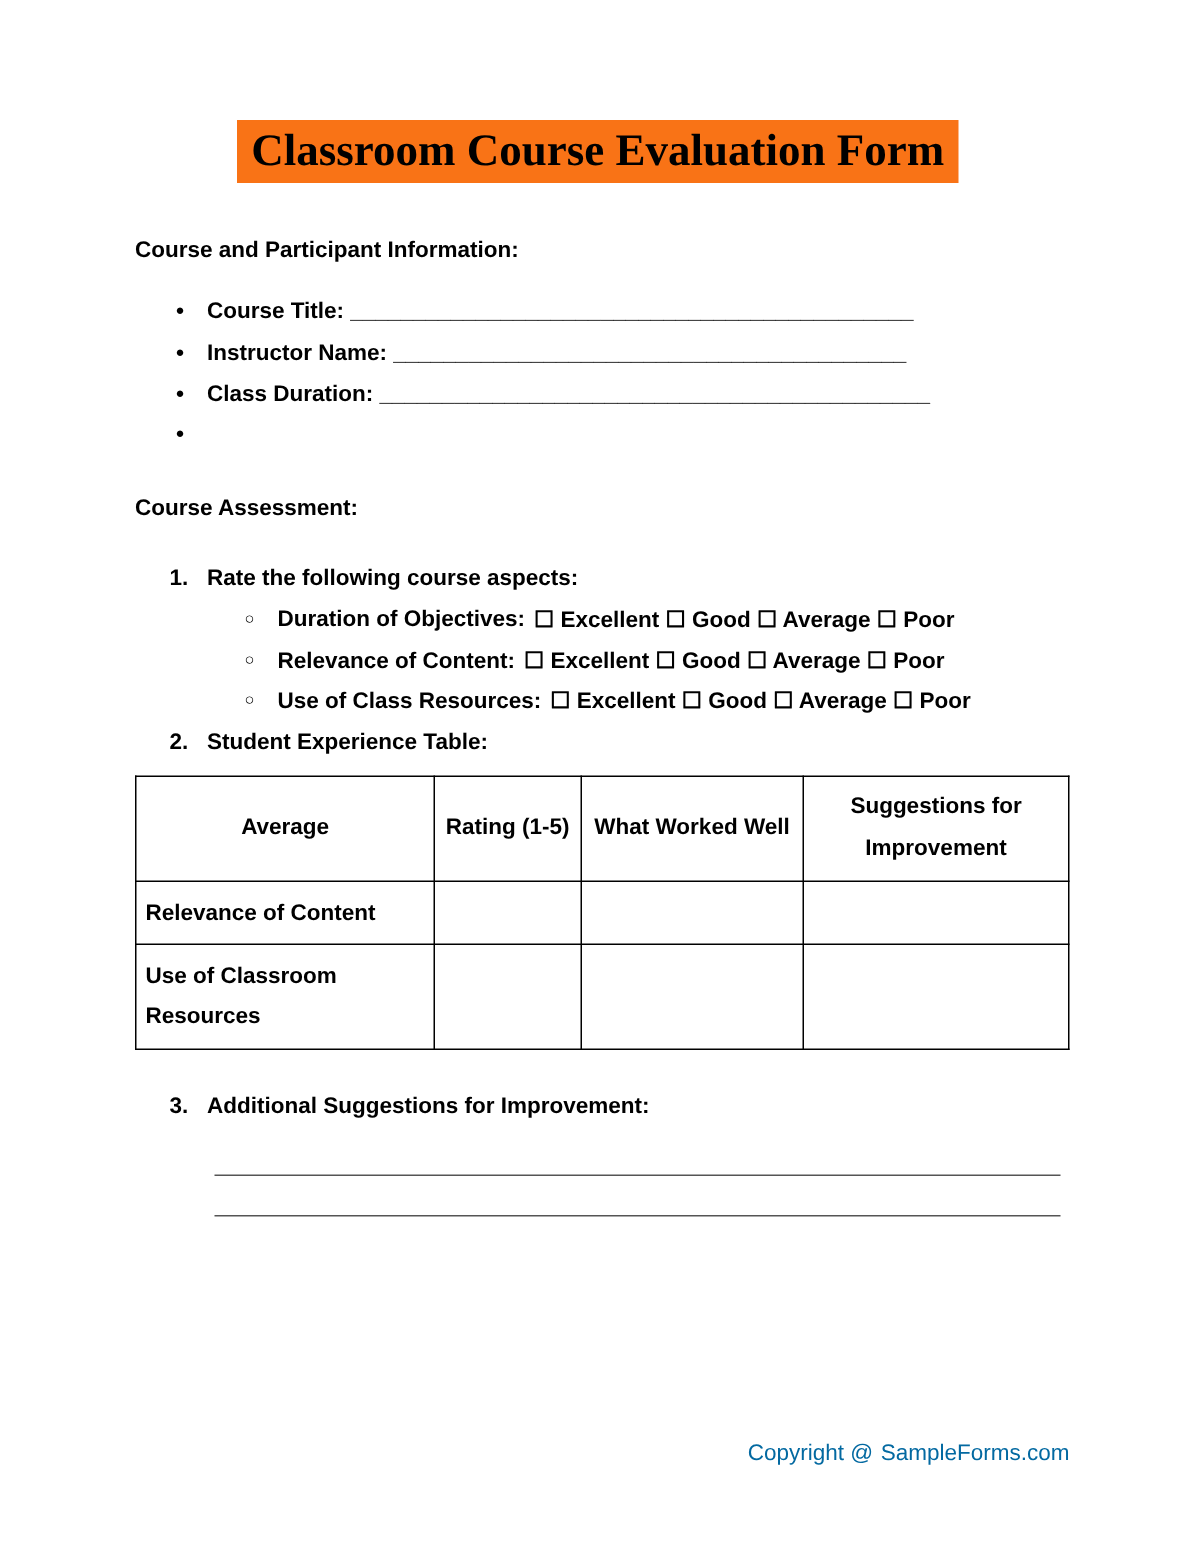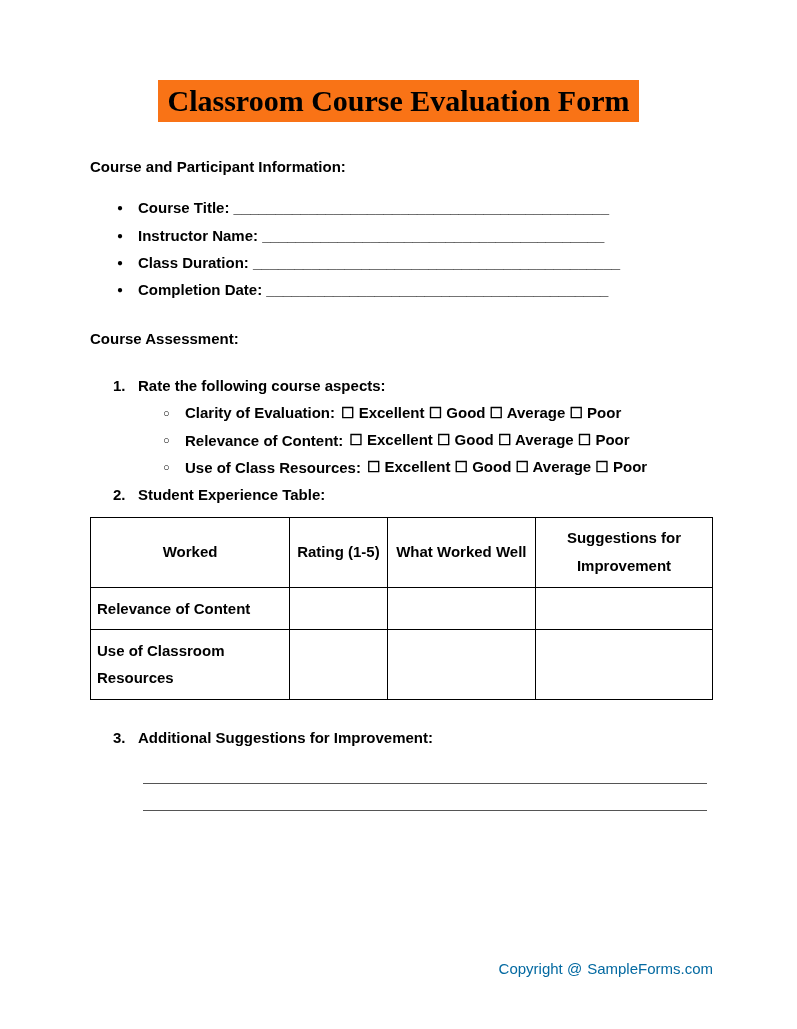--- a/index.html
+++ b/index.html
@@ -126,34 +126,33 @@
     <li class="field-item">
       <span class="disc">●</span>
       <span class="field-text"><b class="fl">Instructor Name:</b> <span class="blank">_________________________________________</span></span>
     </li>
     <li class="field-item">
       <span class="disc">●</span>
       <span class="field-text"><b class="fl">Class Duration:</b> <span class="blank">____________________________________________</span></span>
     </li>
     <li class="field-item">
       <span class="disc">●</span>
-      <span class="field-text"><b class="fl">Completion Date:</b> <span class="blank">_________________________________________</span></span>
     </li>
   </ul>
 
   <div class="section-heading" style="margin-top:26px;">Course Assessment:</div>
 
   <div class="numbered-item mt24">
     <span class="num">1.</span>
     <span>Rate the following course aspects:</span>
   </div>
 
   <div class="option-row">
     <span class="circle">○</span>
-    <span>Clarity of Evaluation:</span>
+    <span>Duration of Objectives:</span>
     <span class="option-choices">☐ Excellent ☐ Good ☐ Average ☐ Poor</span>
   </div>
   <div class="option-row">
     <span class="circle">○</span>
     <span>Relevance of Content:</span>
     <span class="option-choices">☐ Excellent ☐ Good ☐ Average ☐ Poor</span>
   </div>
   <div class="option-row">
     <span class="circle">○</span>
     <span>Use of Class Resources:</span>
@@ -161,21 +160,21 @@
   </div>
 
   <div class="numbered-item">
     <span class="num">2.</span>
     <span>Student Experience Table:</span>
   </div>
 
   <table class="eval-table">
     <thead>
       <tr>
-        <th class="col-aspect">Worked</th>
+        <th class="col-aspect">Average</th>
         <th class="col-rating">Rating (1-5)</th>
         <th class="col-what">What Worked Well</th>
         <th class="col-sugg">Suggestions for Improvement</th>
       </tr>
     </thead>
     <tbody>
       <tr class="row-s">
         <td>Relevance of Content</td>
         <td></td>
         <td></td>

